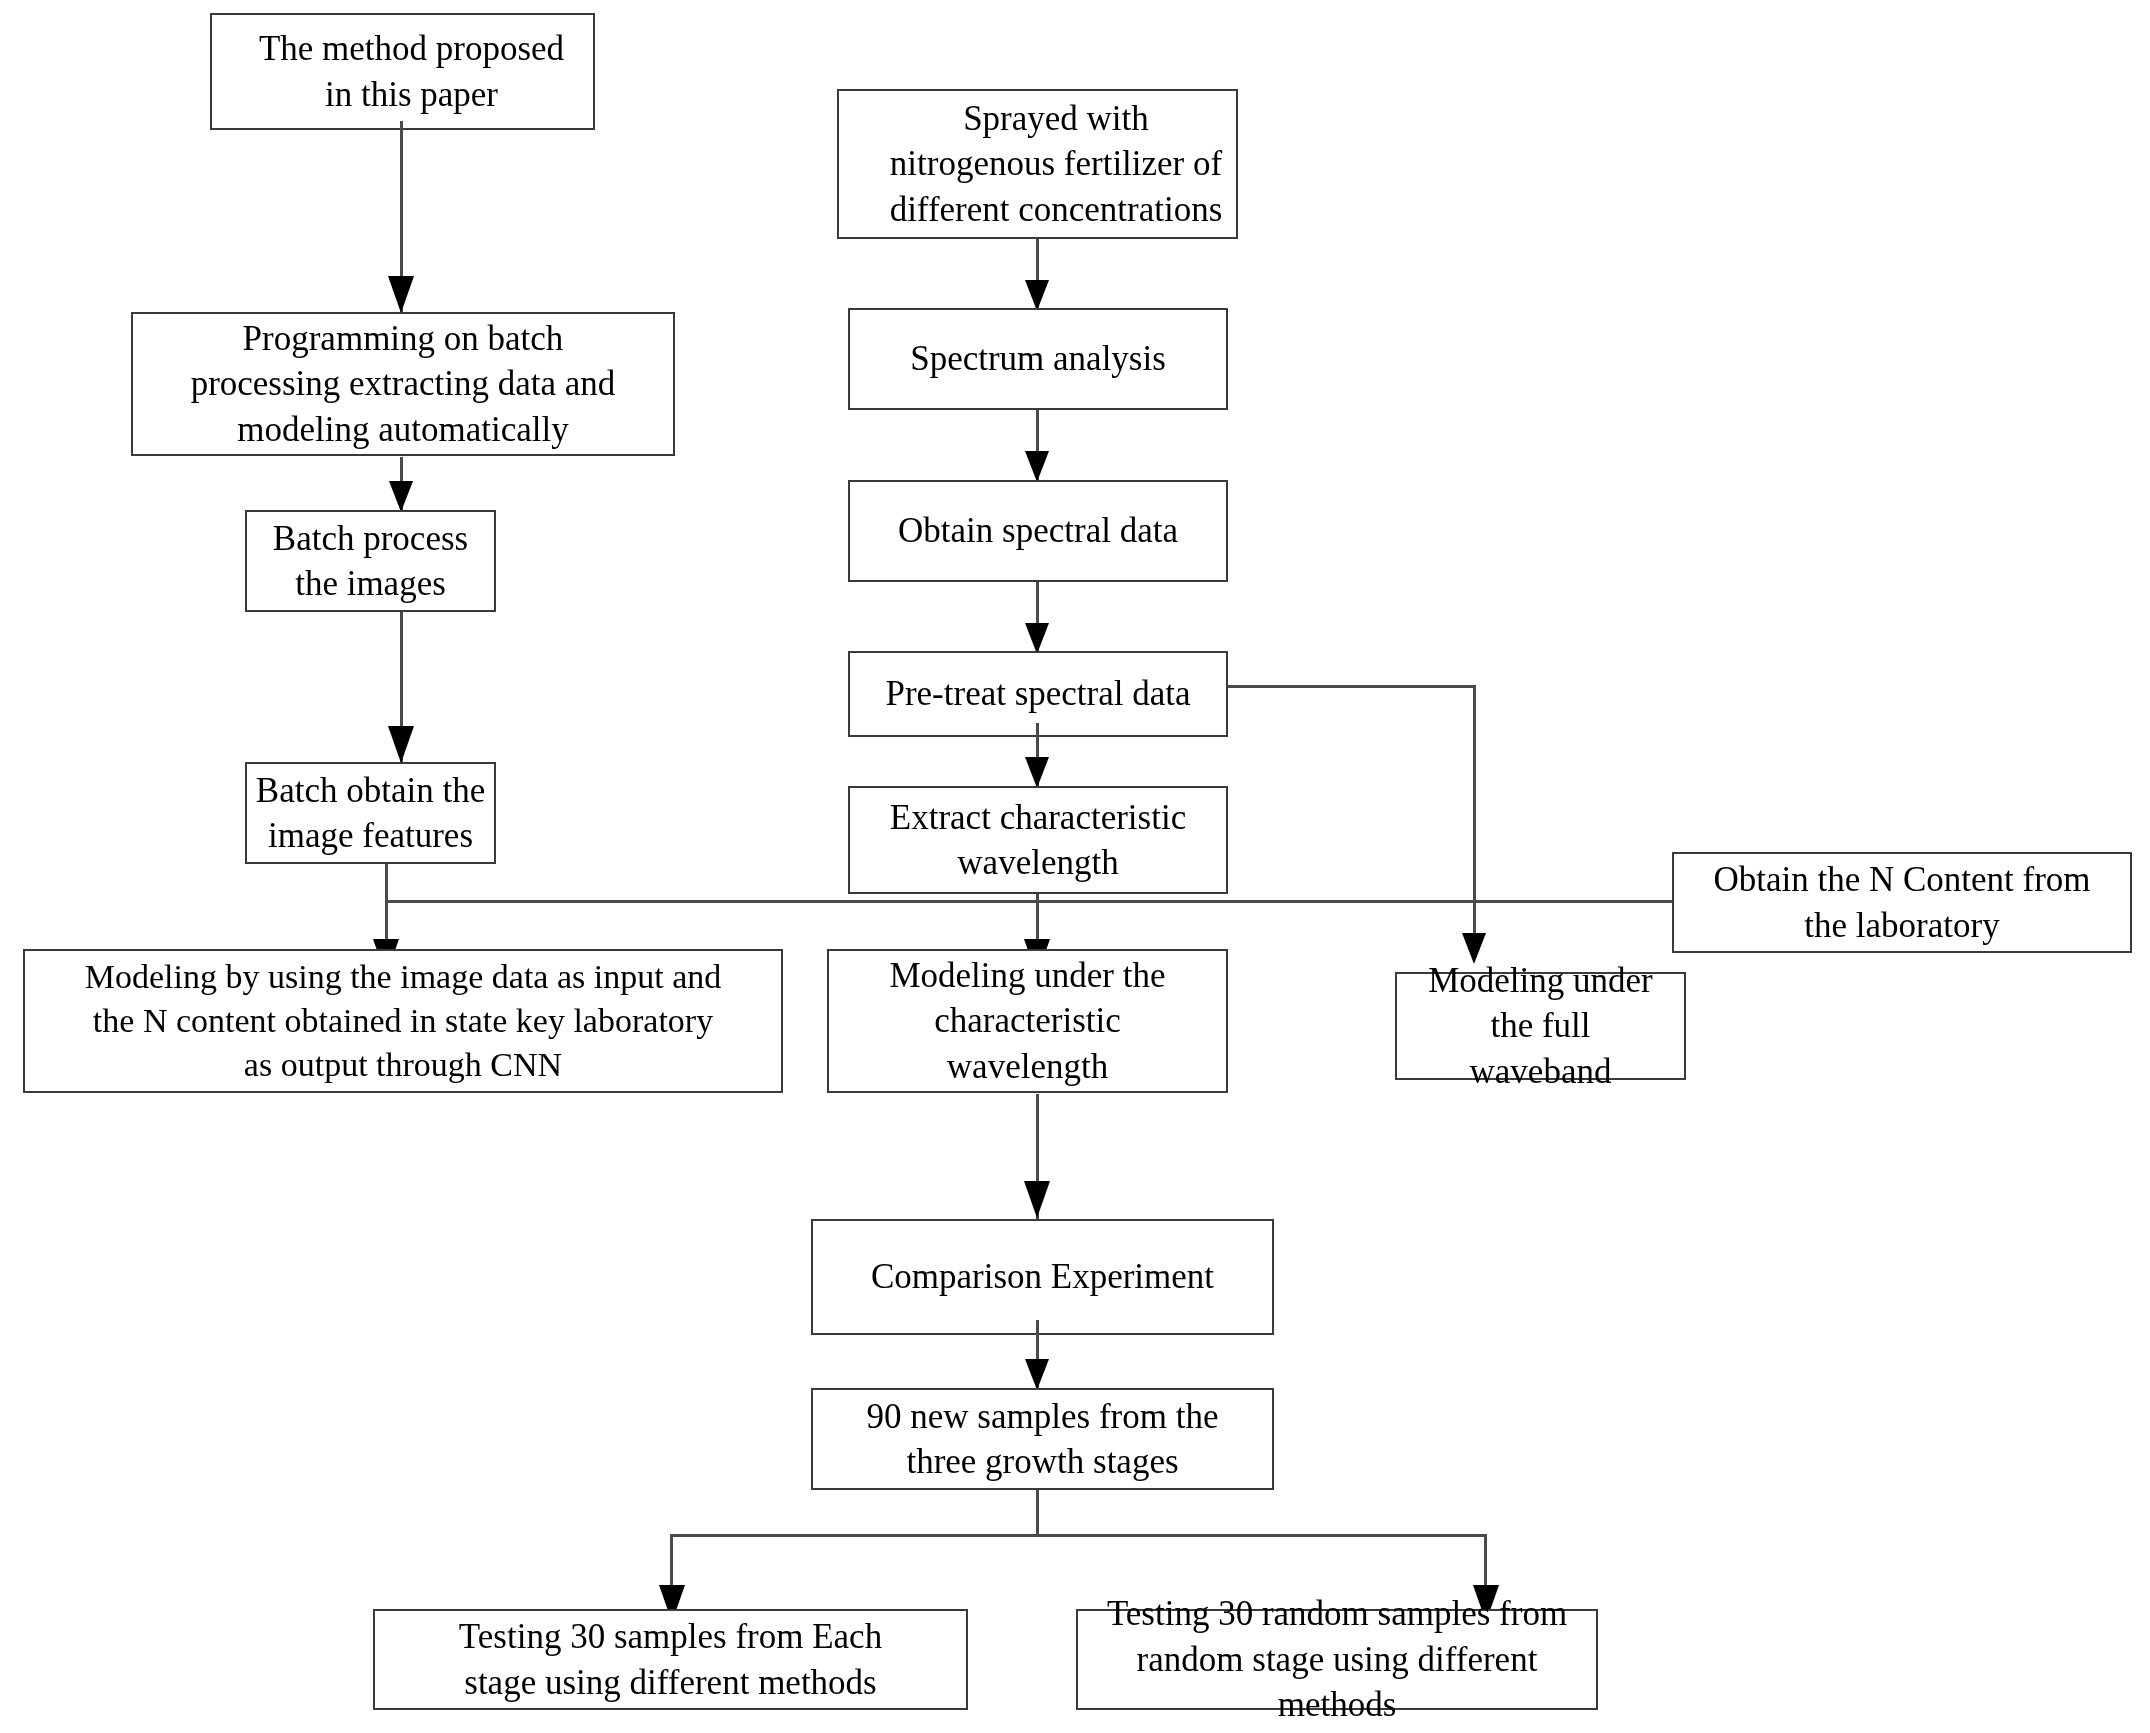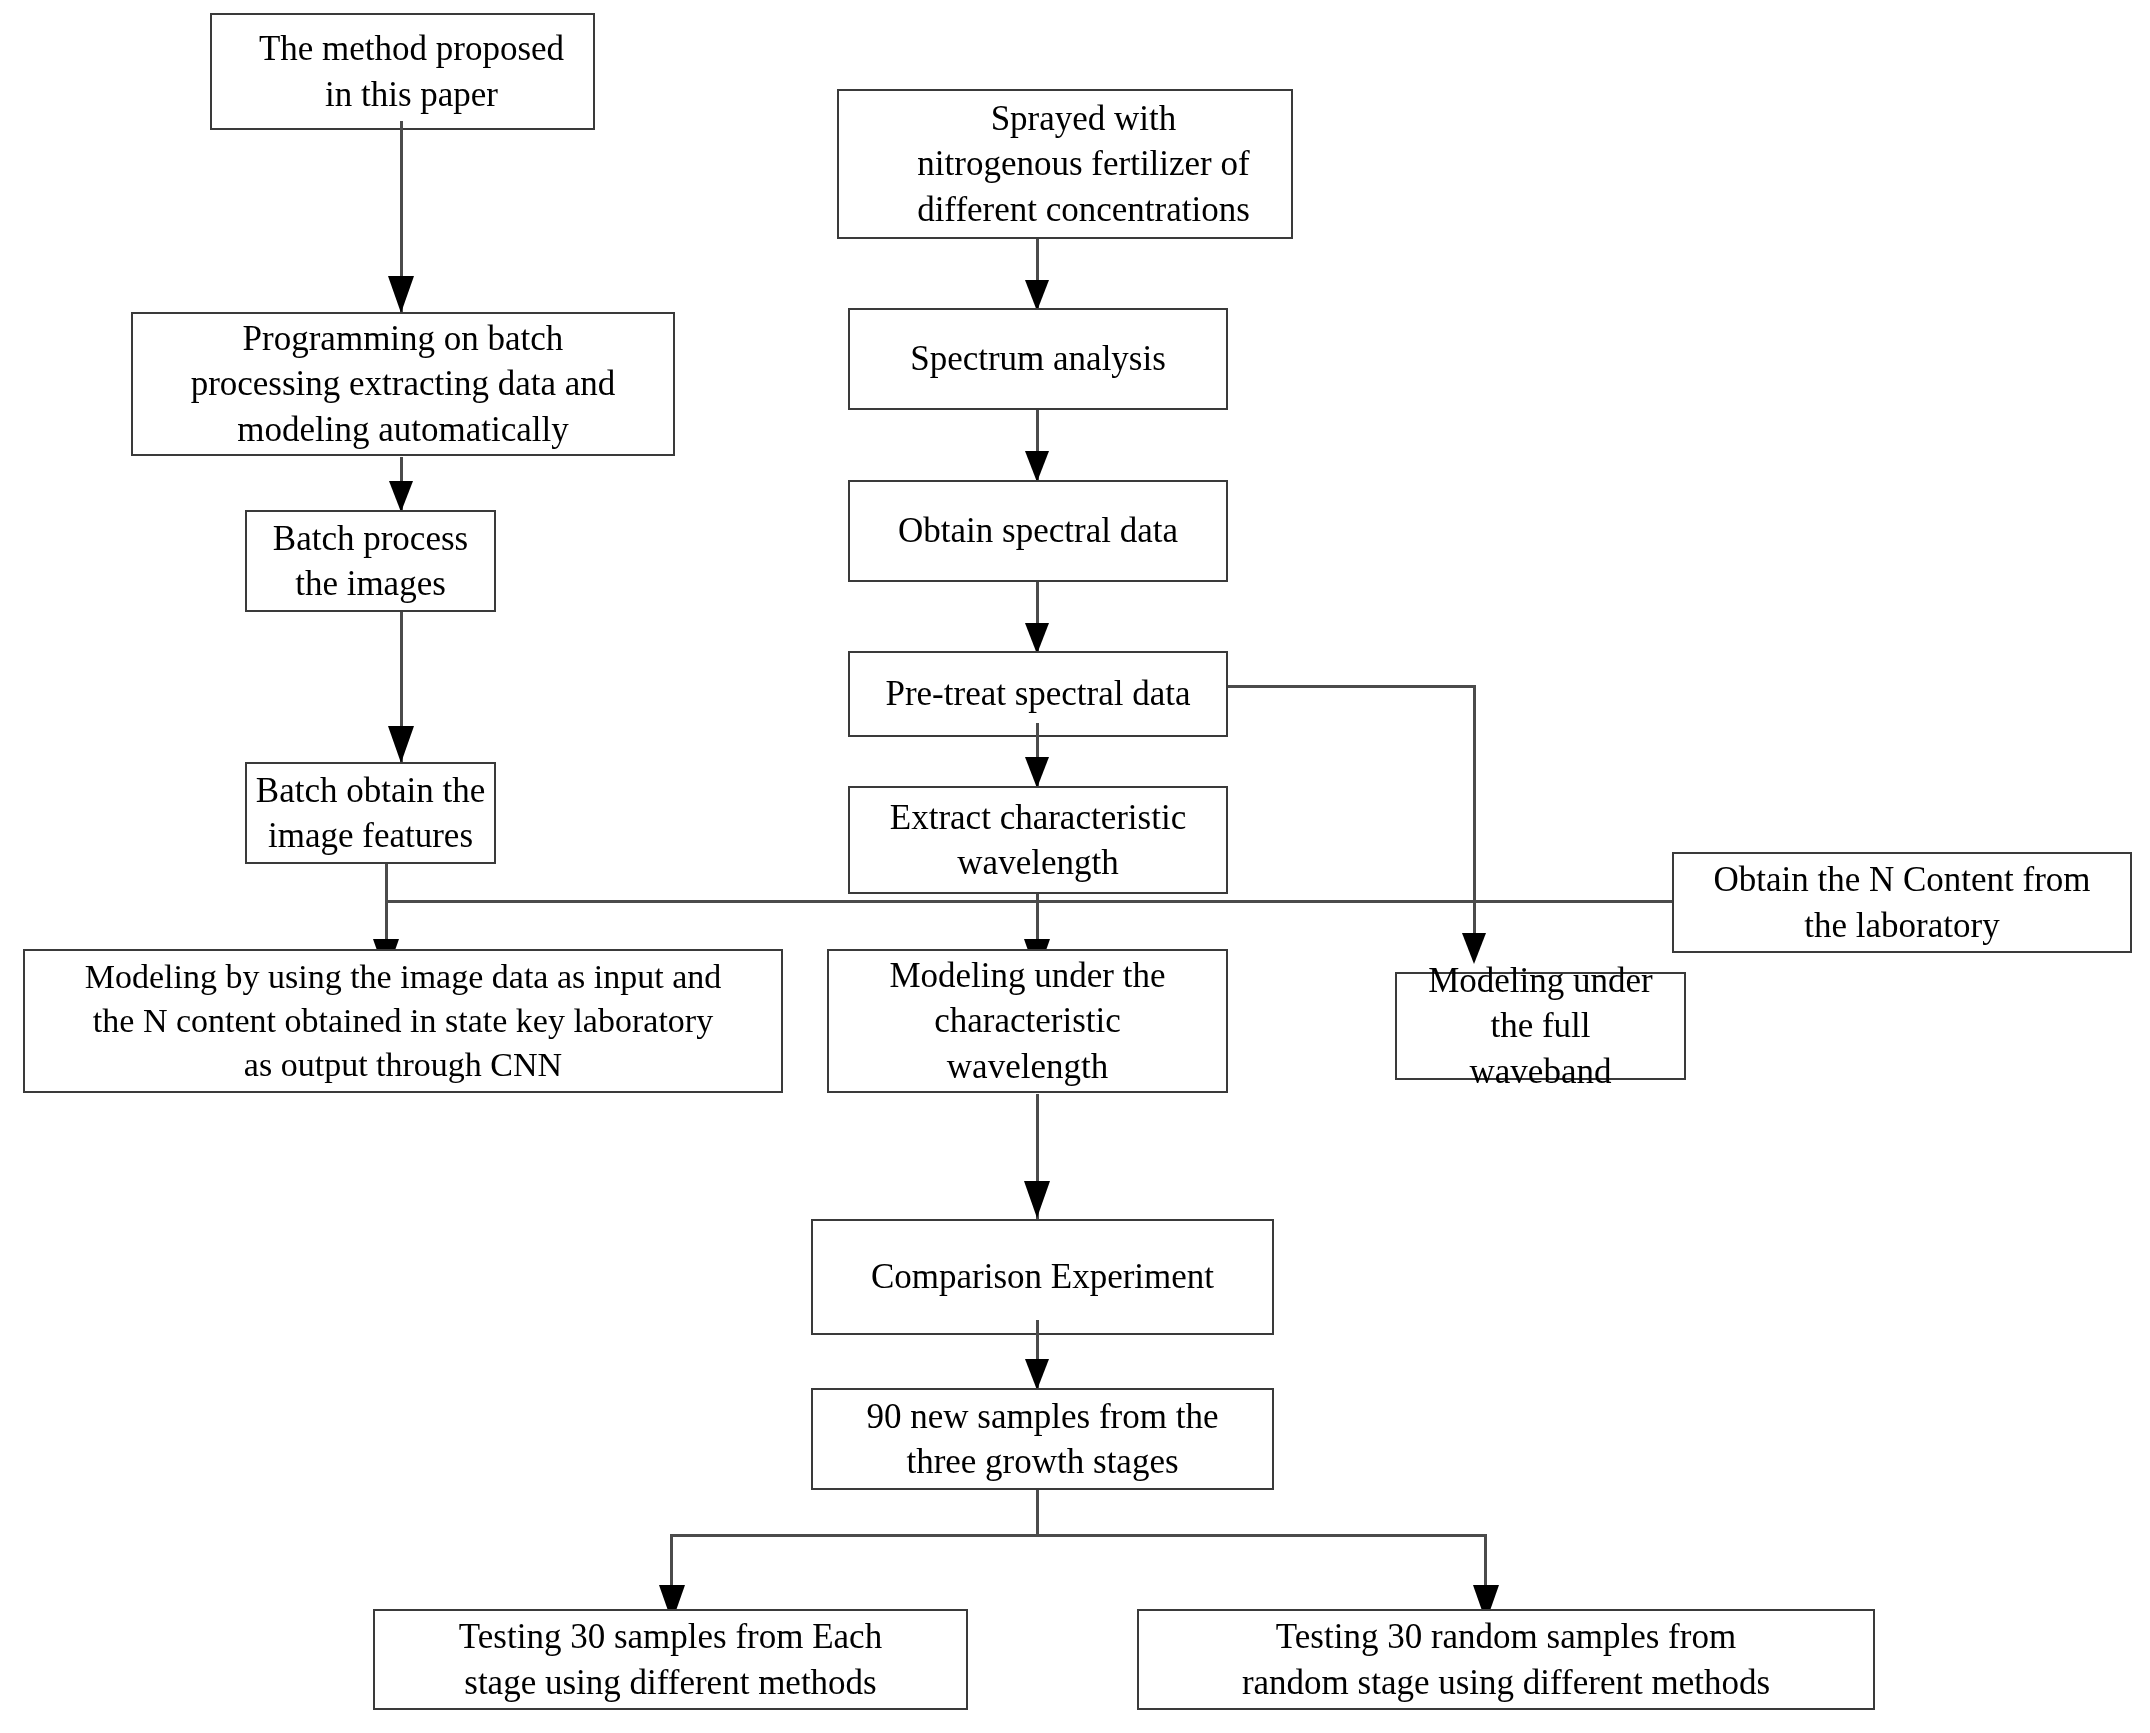--- a/index.html
+++ b/index.html
@@ -89,21 +89,21 @@
 
   <div class="edge v" style="left:385px; top:864px; height:108px;"></div>
   <div class="arrow" style="left:373px; top:939px;"></div>
 
   <div class="node wide" style="left:23px; top:949px; width:760px; height:144px;">
     <span>Modeling by using the image data as input and
 the  N content obtained in state  key laboratory
 as output through CNN</span>
   </div>
 
-  <div class="node" style="left:837px; top:89px; width:456px; height:150px;padding-left:43px;">
+  <div class="node" style="left:837px; top:89px; width:401px; height:150px;padding-left:43px;">
     <span>Sprayed with
 nitrogenous fertilizer of
 different concentrations</span>
   </div>
 
   <div class="edge v" style="left:1036px; top:239px; height:72px;"></div>
   <div class="arrow small" style="left:1025px; top:280px;"></div>
 
   <div class="node" style="left:848px; top:308px; width:380px; height:102px;">
     <span>Spectrum analysis</span>
@@ -160,21 +160,21 @@
   <div class="edge v" style="left:670px; top:1534px; height:69px;"></div>
   <div class="arrow" style="left:659px; top:1585px;"></div>
   <div class="edge v" style="left:1484px; top:1534px; height:69px;"></div>
   <div class="arrow" style="left:1473px; top:1585px;"></div>
 
   <div class="node" style="left:373px; top:1609px; width:595px; height:101px;">
     <span>Testing 30 samples from Each
 stage using different methods</span>
   </div>
 
-  <div class="node" style="left:1137px; top:1609px; width:738px; height:101px;">
+  <div class="node" style="left:1076px; top:1609px; width:522px; height:101px;">
     <span>Testing 30 random samples from
 random stage using different methods</span>
   </div>
 
   <div class="edge h" style="left:1228px; top:685px; width:248px;"></div>
   <div class="edge v" style="left:1473px; top:685px; height:258px;"></div>
   <div class="arrow small" style="left:1462px; top:933px;"></div>
 
   <div class="node" style="left:1364px; top:972px; width:291px; height:108px;margin-left:31px;">
     <span>Modeling under the full

